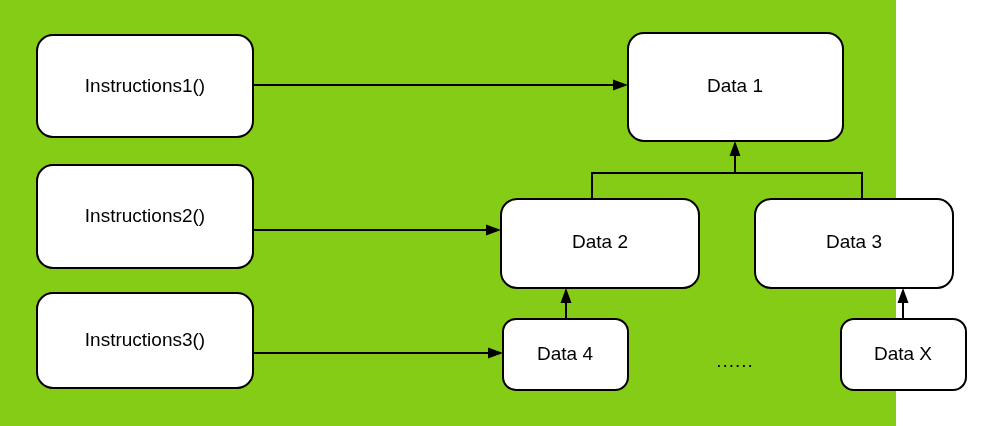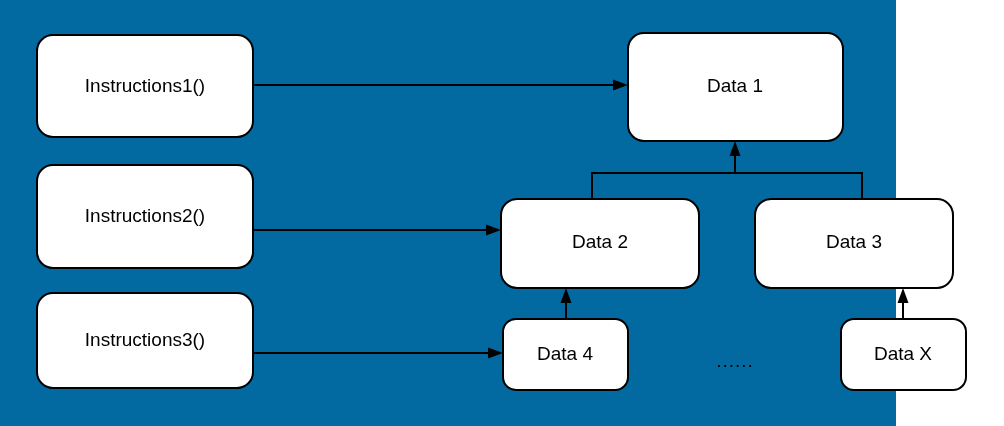--- a/index.html
+++ b/index.html
@@ -10,21 +10,21 @@
   body {
     width: 1004px;
     height: 426px;
     font-family: "Liberation Sans", sans-serif;
     overflow: hidden;
   }
   #diagram-canvas {
     position: relative;
     width: 896px;
     height: 426px;
-    background: #0369a1;
+    background: #84cc16;
   }
   #diagram-svg {
     position: absolute;
     top: 0;
     left: 0;
     width: 1004px;
     height: 426px;
     display: block;
   }
   .node-label {

